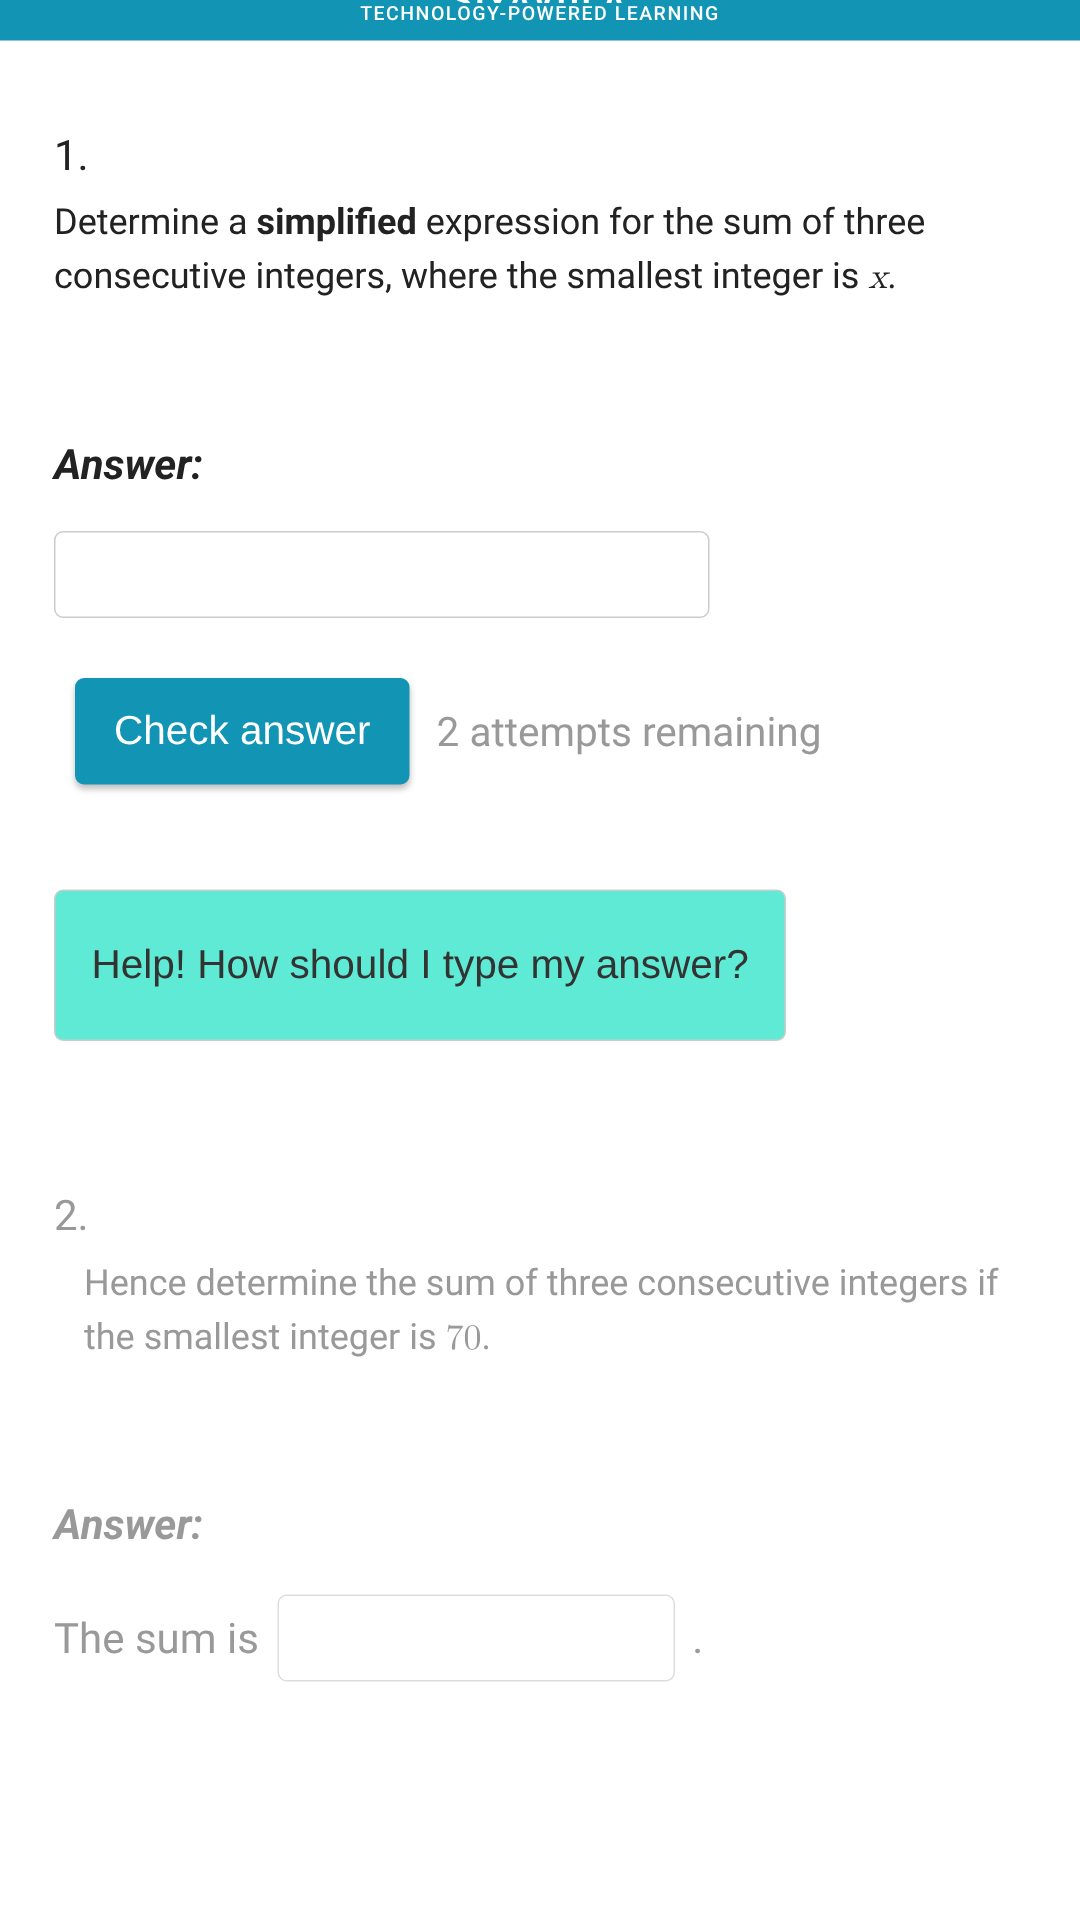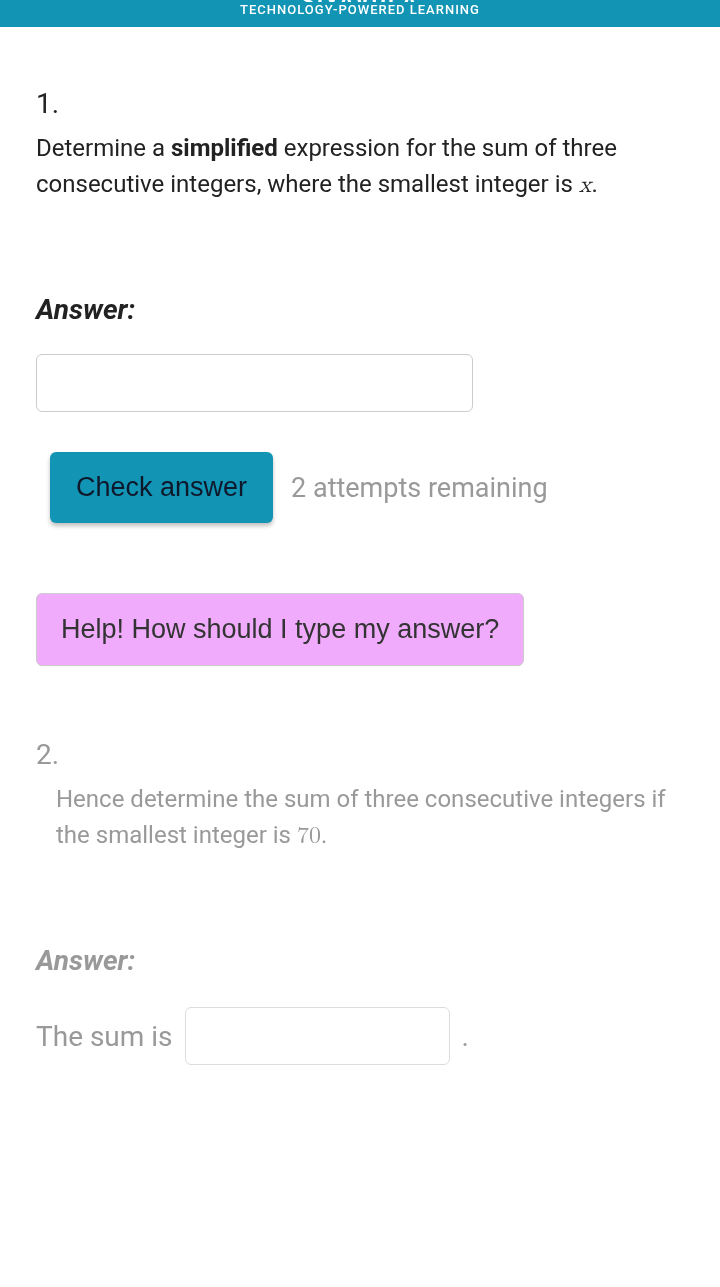--- a/index.html
+++ b/index.html
@@ -75,42 +75,42 @@
   }
   .check-row {
     display: flex;
     align-items: center;
     gap: 18px;
     margin-bottom: 70px;
     padding-left: 14px;
   }
   .check-btn {
     background: #1294b5;
-    color: #0f172a;
+    color: #ffffff;
     border: none;
     border-radius: 6px;
     font-size: 27px;
     padding: 20px 26px;
     cursor: pointer;
     box-shadow: 0 3px 4px rgba(0,0,0,0.25);
   }
   .attempts {
     font-size: 27px;
     color: #999;
   }
   .help-btn {
     display: inline-block;
-    background: #f0abfc;
+    background: #5eead4;
     border: 1px solid #ccc;
     border-radius: 6px;
     font-size: 27px;
     color: #333;
-    padding: 20px 24px;
+    padding: 34px 24px;
     cursor: pointer;
-    margin-bottom: 72px;
+    margin-bottom: 100px;
   }
   .q2 { color: #999; }
   .q2 .qnum { color: #999; }
   .q2 .qtext { color: #999; margin-bottom: 90px; margin-left: 20px; }
   .q2 .answer-label { color: #999; font-weight: 700; margin-bottom: 30px; }
   .sum-row {
     display: flex;
     align-items: center;
     gap: 12px;
     font-size: 28px;

